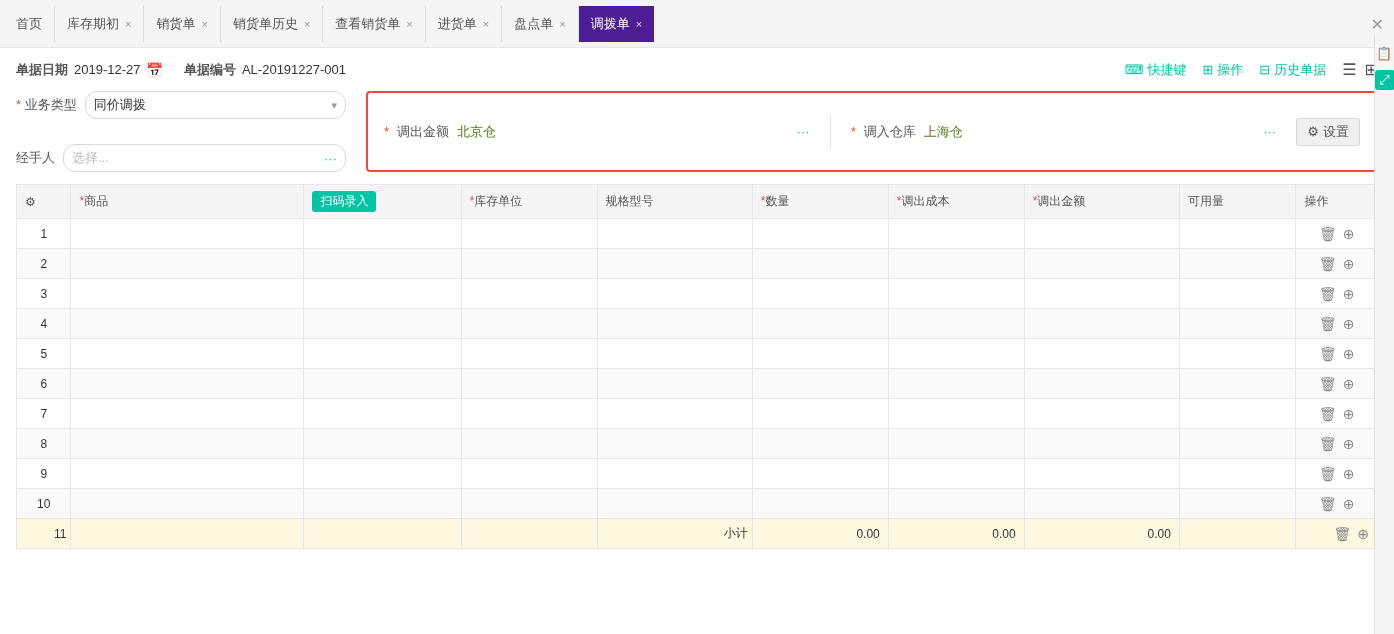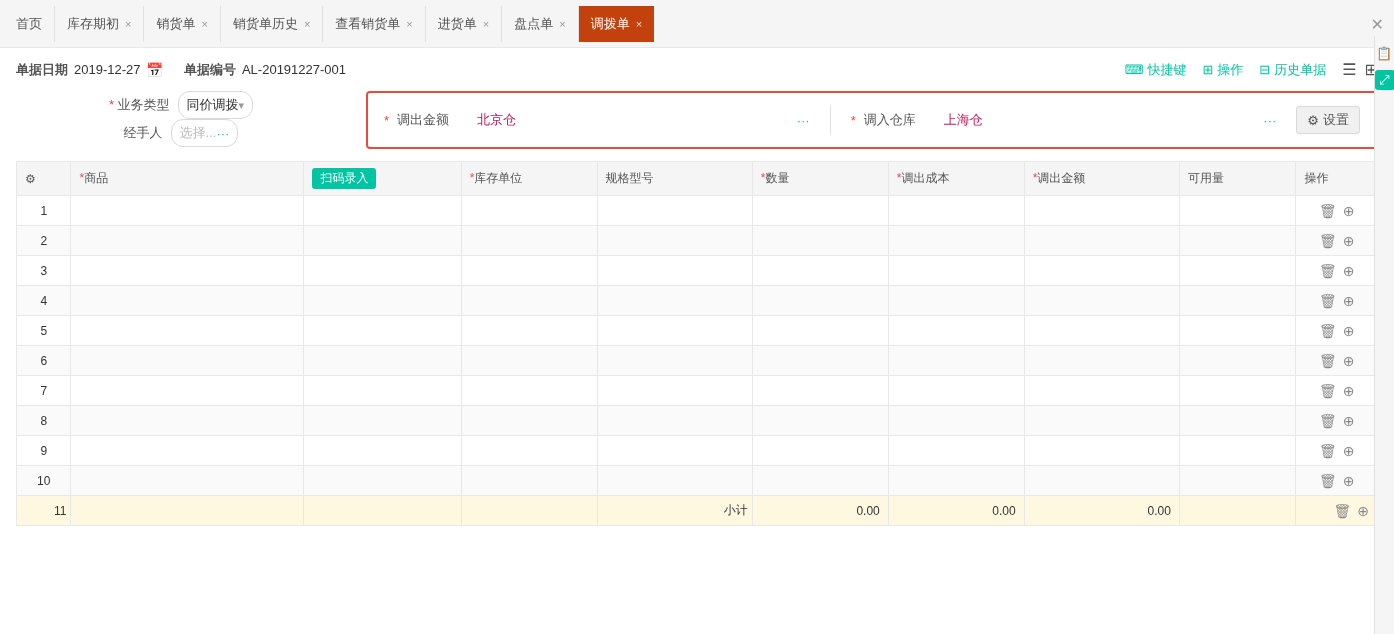--- a/index.html
+++ b/index.html
@@ -22,21 +22,21 @@
       height: 36px;
       font-size: 13px;
       cursor: pointer;
       color: #555;
       border-right: 1px solid #e0e0e0;
       white-space: nowrap;
       gap: 6px;
     }
     .tab-item:first-child { padding-left: 8px; }
     .tab-item.active {
-      background: #c2410c;
+      background: #4c1d95;
       color: #fff;
       border-right: none;
     }
     .tab-item .close-icon {
       font-size: 11px;
       color: #999;
       cursor: pointer;
     }
     .tab-item.active .close-icon { color: rgba(255,255,255,0.8); }
     .tab-close-btn {
@@ -103,24 +103,23 @@
 
     
     .form-section {
       display: flex;
       gap: 0;
       margin-bottom: 12px;
     }
     .form-left {
       display: flex;
       flex-direction: column;
-      gap: 0;
+      gap: 25px;
       min-width: 350px;
       padding-right: 20px;
-      align-items: center;
     }
     .form-field {
       display: flex;
       align-items: center;
       gap: 8px;
     }
     .form-field .field-label {
       color: #555;
       white-space: nowrap;
       font-size: 13px;
@@ -152,21 +151,21 @@
       justify-content: space-between;
     }
     .warehouse-field {
       display: flex;
       align-items: center;
       gap: 8px;
       flex: 1;
     }
     .warehouse-field .required { color: #e74c3c; }
     .warehouse-field .wh-label { color: #555; white-space: nowrap; }
-    .warehouse-field .wh-value { color: #be185d; margin-left: 20px; }
+    .warehouse-field .wh-value { color: #4d7c0f; }
     .warehouse-field .more-icon { color: #00c5a3; cursor: pointer; margin-left: auto; }
     .warehouse-divider { width: 1px; background: #e0e0e0; height: 30px; margin: 0 20px; }
     .settings-area {
       display: flex;
       align-items: center;
       gap: 4px;
       color: #555;
       cursor: pointer;
       font-size: 13px;
       background: #f0f0f0;

